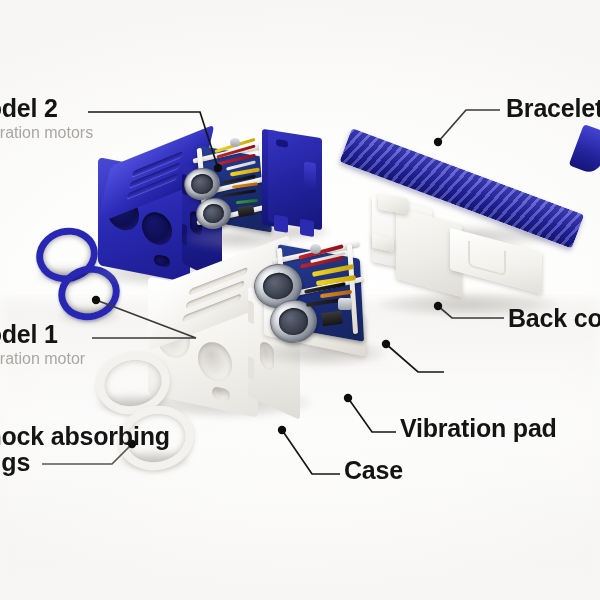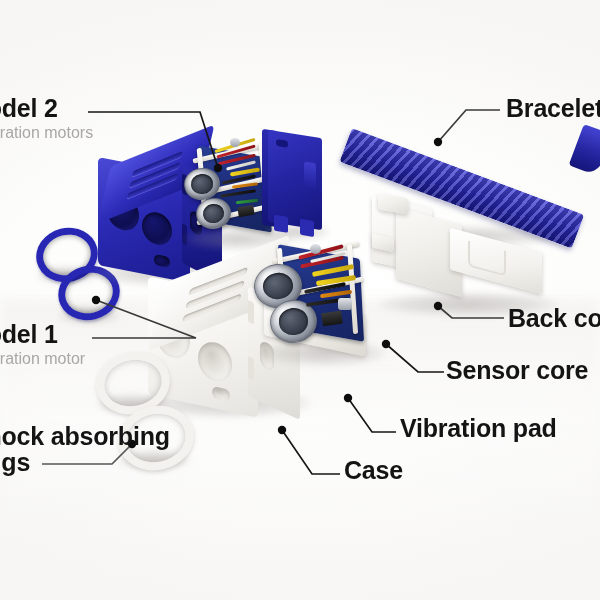--- a/index.html
+++ b/index.html
@@ -403,23 +403,20 @@
   </div>
 
   <div class="label plain" id="lbl-bracelet">
     <div class="ttl">Bracelet</div>
   </div>
 
   <div class="label plain" id="lbl-backcover">
     <div class="ttl">Back cover</div>
   </div>
 
-  <div class="label plain" id="lbl-sensorcore">
-    <div class="ttl">Sensor core</div>
-  </div>
 
   <div class="label plain" id="lbl-vibpad">
     <div class="ttl">Vibration pad</div>
   </div>
 
   <div class="label plain" id="lbl-case">
     <div class="ttl">Case</div>
   </div>
 
 </div>

